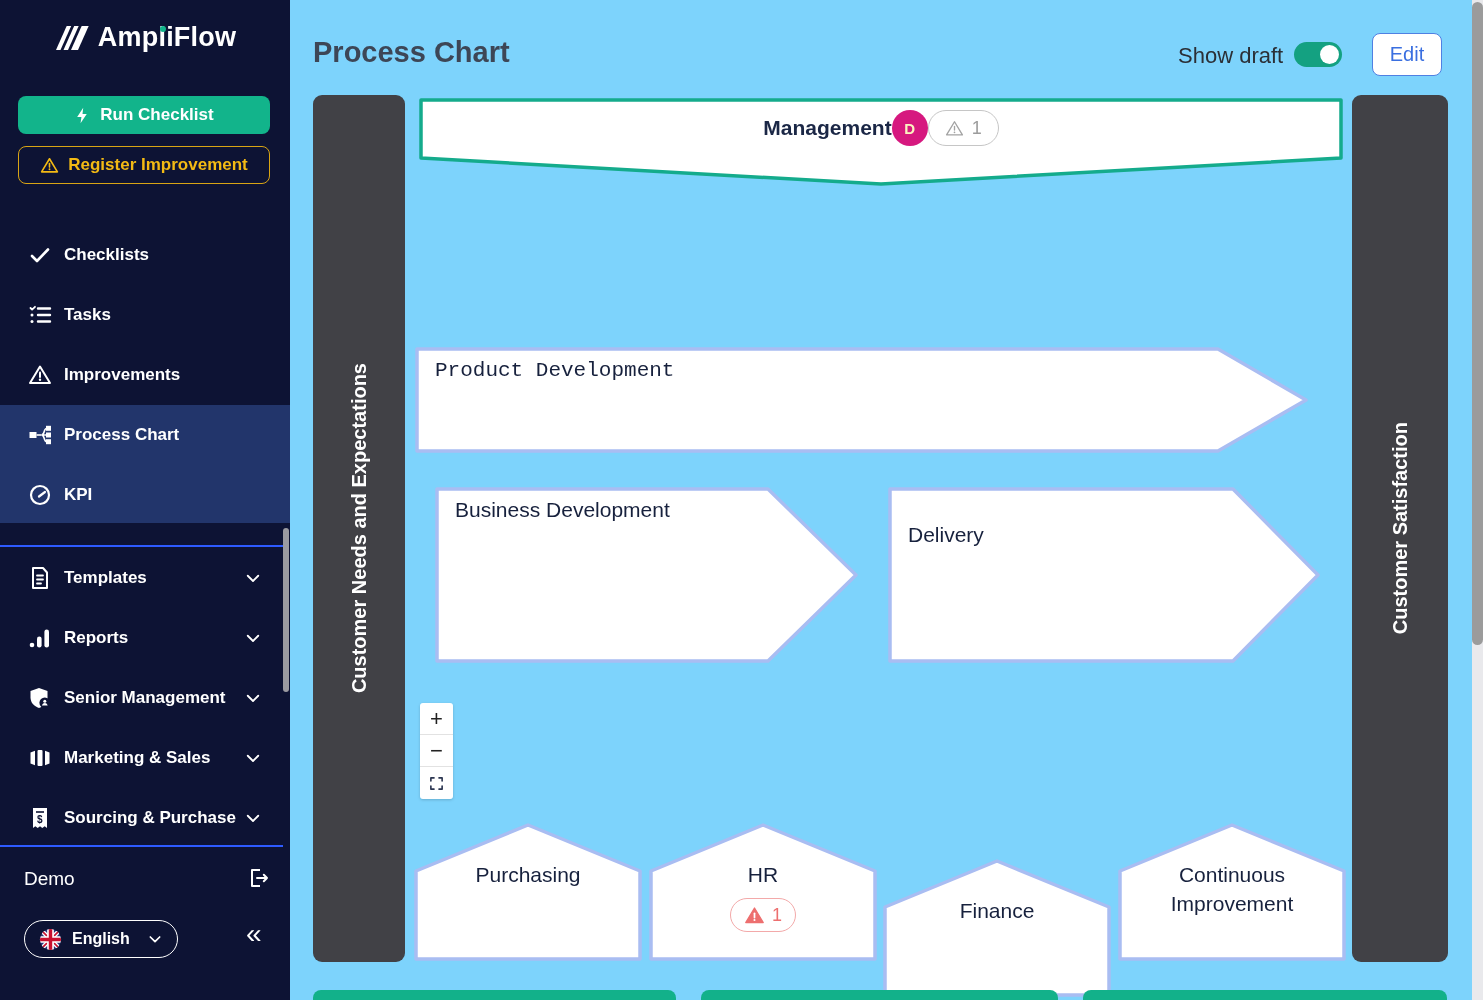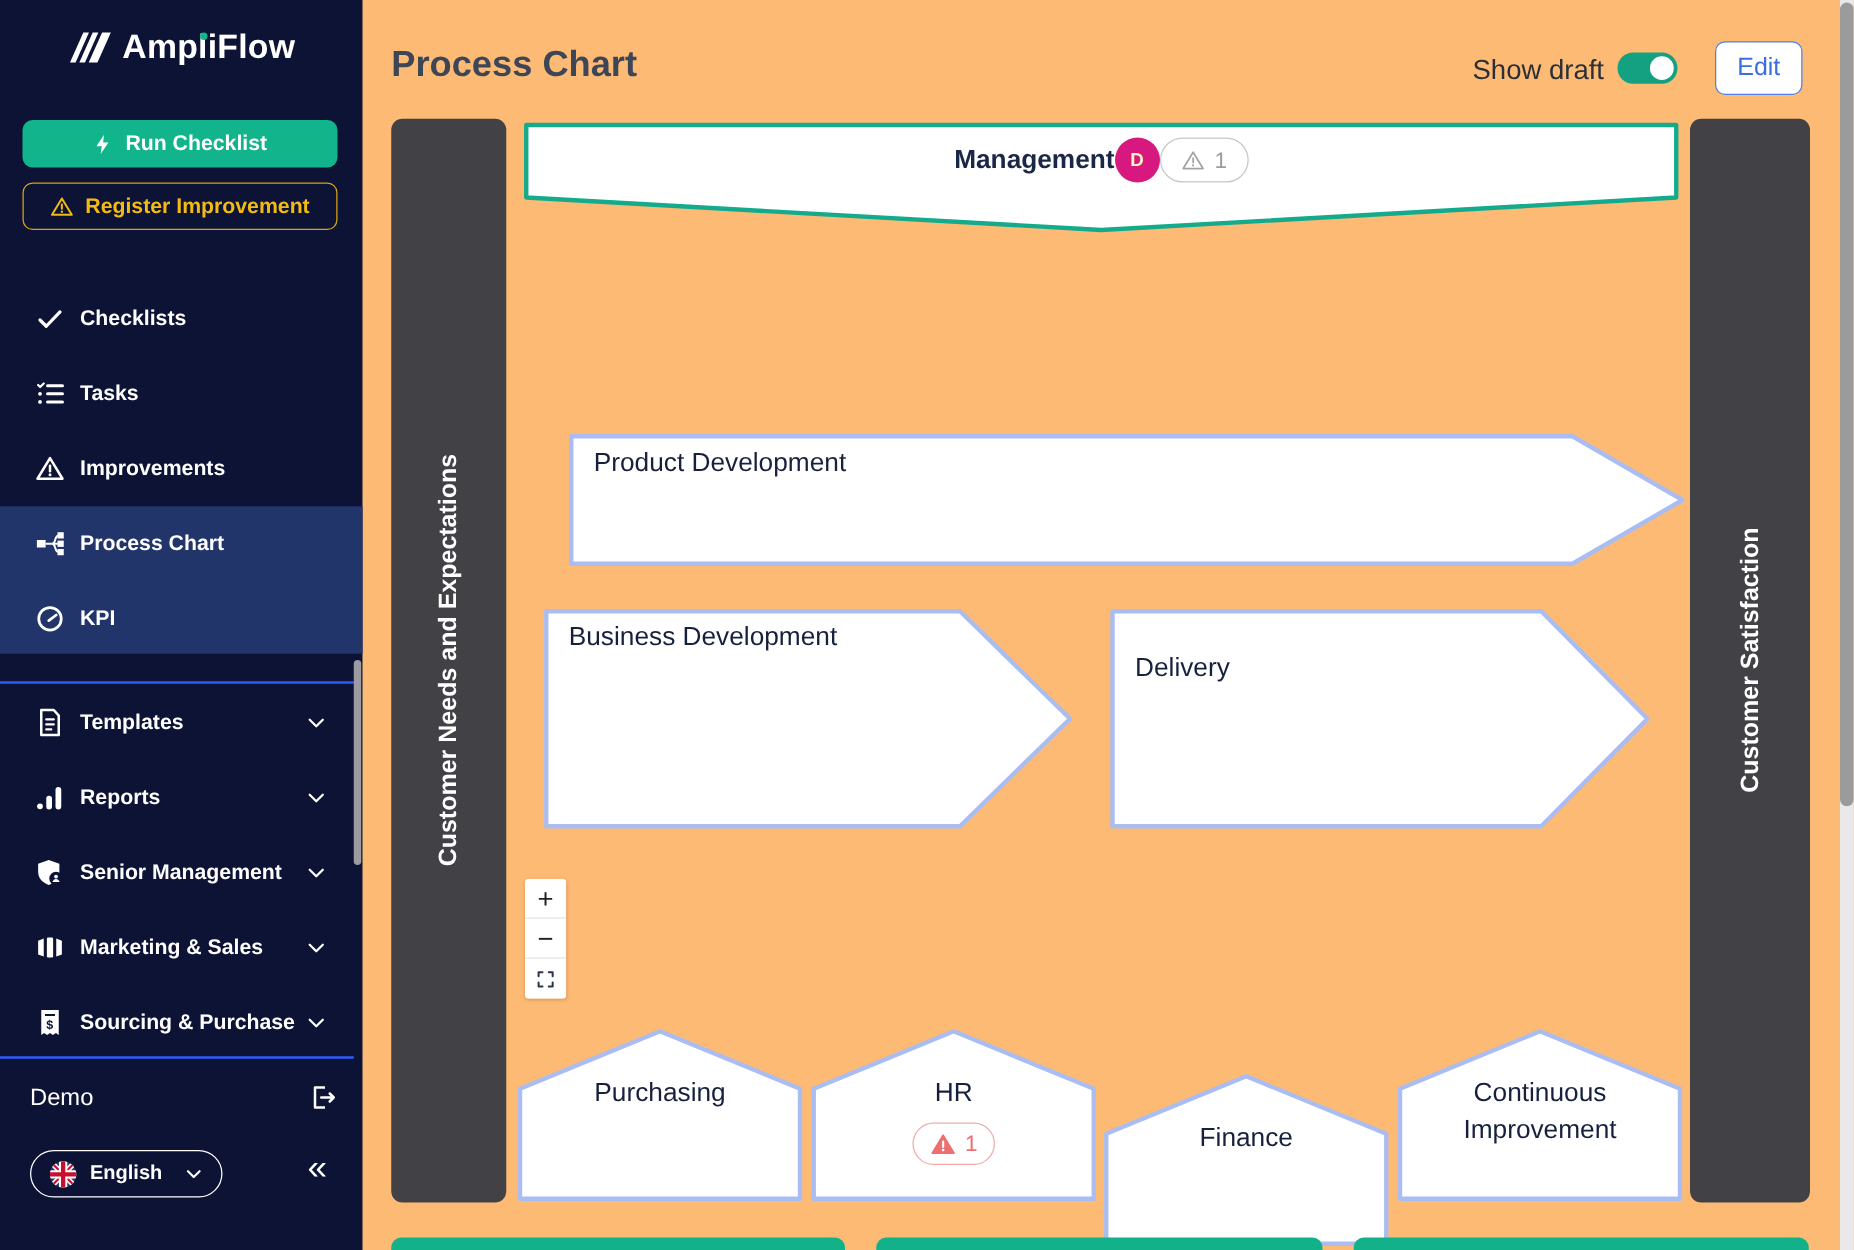--- a/index.html
+++ b/index.html
@@ -1,18 +1,18 @@
 <!DOCTYPE html>
 <html><head>
 <meta charset="utf-8">
 <style>
   * { margin:0; padding:0; box-sizing:border-box; }
   html,body { width:1483px; height:1000px; overflow:hidden; }
   body { font-family:"Liberation Sans","DejaVu Sans",sans-serif; }
-  .stage { position:relative; width:1483px; height:1000px; background:#fdba74; }
+  .stage { position:relative; width:1483px; height:1000px; background:#7dd3fc; }
 
   
   .sidebar { position:absolute; left:0; top:0; width:290px; height:1000px; background:#0d1334; }
   .logo { position:absolute; left:0; top:22px; width:290px; display:flex; justify-content:center; align-items:center; gap:6px; }
   .logo-text { position:relative; color:#fff; font-size:27px; font-weight:600; letter-spacing:.2px; }
   .logo-dot { position:absolute; left:62px; top:4px; width:6px; height:6px; border-radius:50%; background:#12b48b; }
   .btn-run { position:absolute; left:18px; top:96px; width:252px; height:38px; border-radius:8px; background:#12b48b; display:flex; align-items:center; justify-content:center; gap:9px; color:#fff; font-size:17px; font-weight:700; cursor:pointer; }
   .btn-register { position:absolute; left:18px; top:146px; width:252px; height:38px; border-radius:8px; border:1.5px solid #d8a414; display:flex; align-items:center; justify-content:center; gap:9px; color:#f3ba14; font-size:17px; font-weight:700; cursor:pointer; }
   .nav-active-block { position:absolute; left:0; top:405px; width:290px; height:118px; background:#22356b; }
   .nav-row { position:absolute; left:0; width:283px; height:48px; display:flex; align-items:center; cursor:pointer; }
@@ -254,21 +254,21 @@
         <svg width="19" height="19" viewBox="0 0 24 24">
           <path d="M12 3.5L22 20H2Z" fill="none" stroke="#a3a3a3" stroke-width="1.7" stroke-linejoin="round"></path>
           <path d="M12 9.5v4.5" stroke="#a3a3a3" stroke-width="1.7" stroke-linecap="round"></path>
             <circle cx="12" cy="16.8" r="1.1" fill="#a3a3a3"></circle>
         </svg>
         <span class="cnt">1</span>
       </div>
     </div>
   </div>
 
-  <div class="shape" style="left:452px; top:345px; width:898px; height:110px;">
+  <div class="shape" style="left:412px; top:345px; width:898px; height:110px;font-family:Liberation Mono, monospace;">
     <svg class="outline" width="898" height="110" viewBox="0 0 898 110">
       <polygon points="5,4 806,4 894,55 806,106 5,106" fill="#ffffff" stroke="#a9bdf2" stroke-width="3.5" stroke-linejoin="round"></polygon>
     </svg>
     <span class="shape-label" style="left:23px; top:14px;">Product Development</span>
   </div>
 
   <div class="shape" style="left:432px; top:485px; width:428px; height:180px;">
     <svg class="outline" width="428" height="180" viewBox="0 0 428 180">
       <polygon points="5,4 336,4 424,90 336,176 5,176" fill="#ffffff" stroke="#a9bdf2" stroke-width="3.5" stroke-linejoin="round"></polygon>
     </svg>

